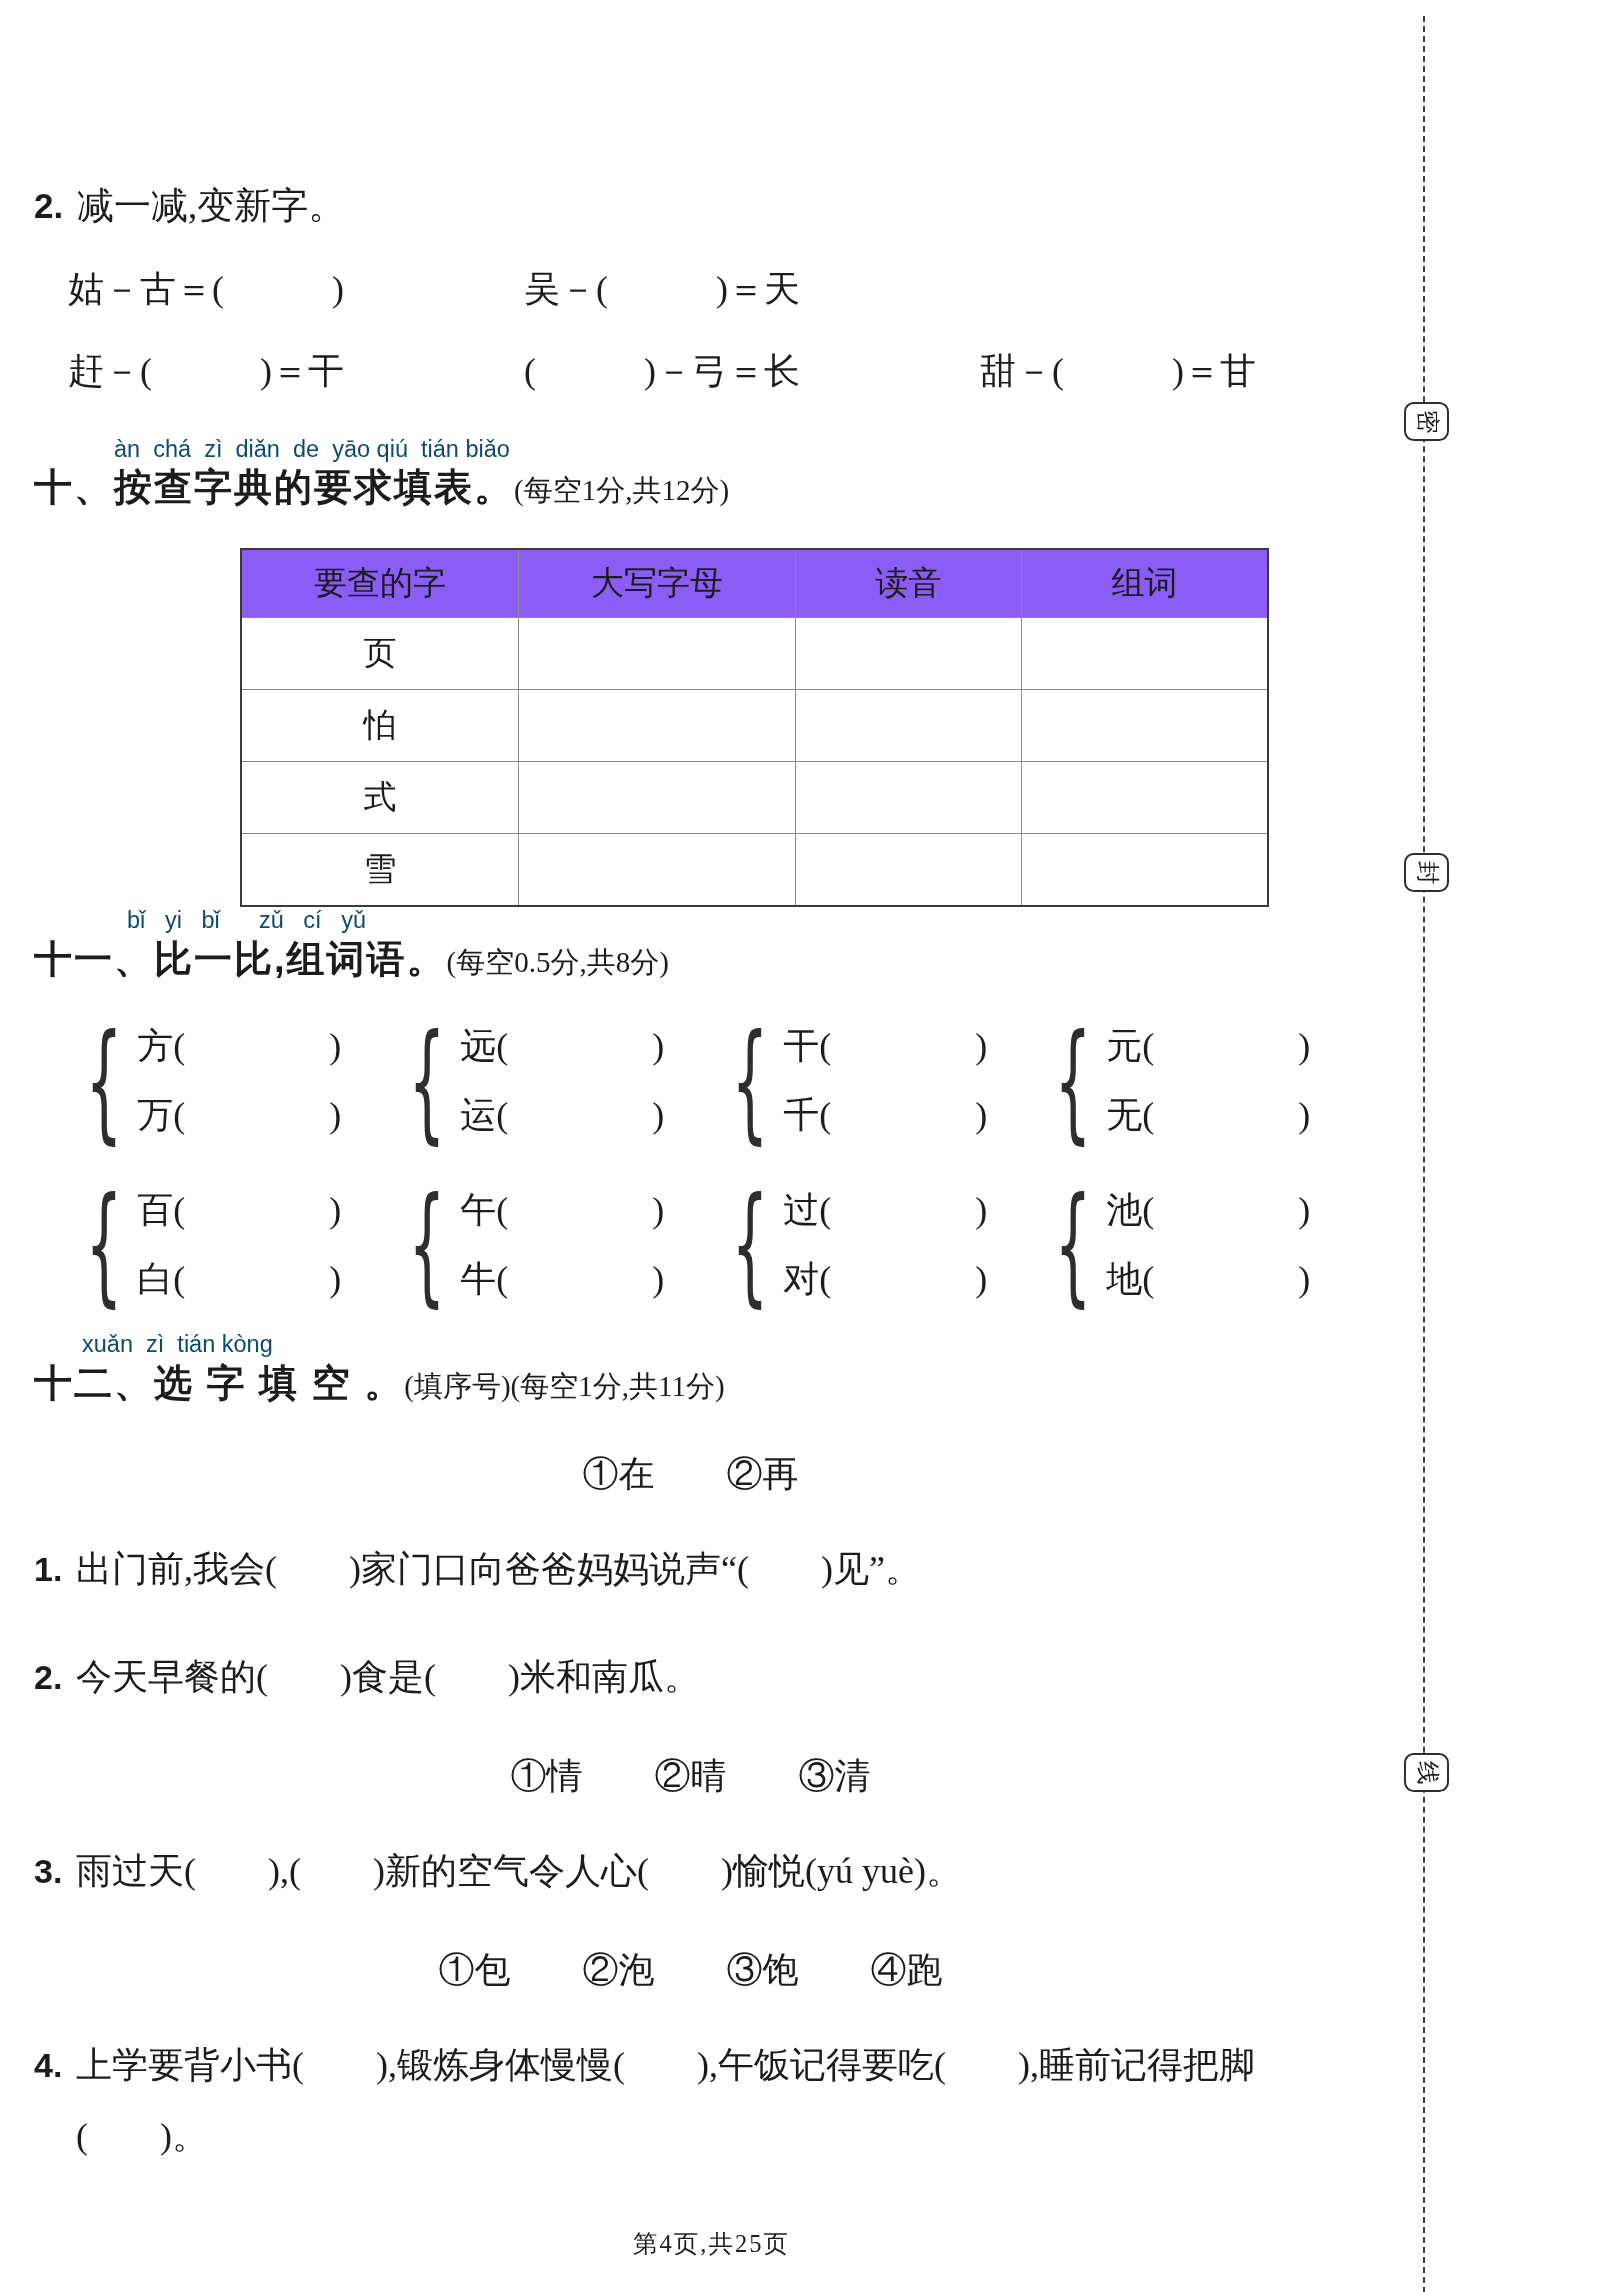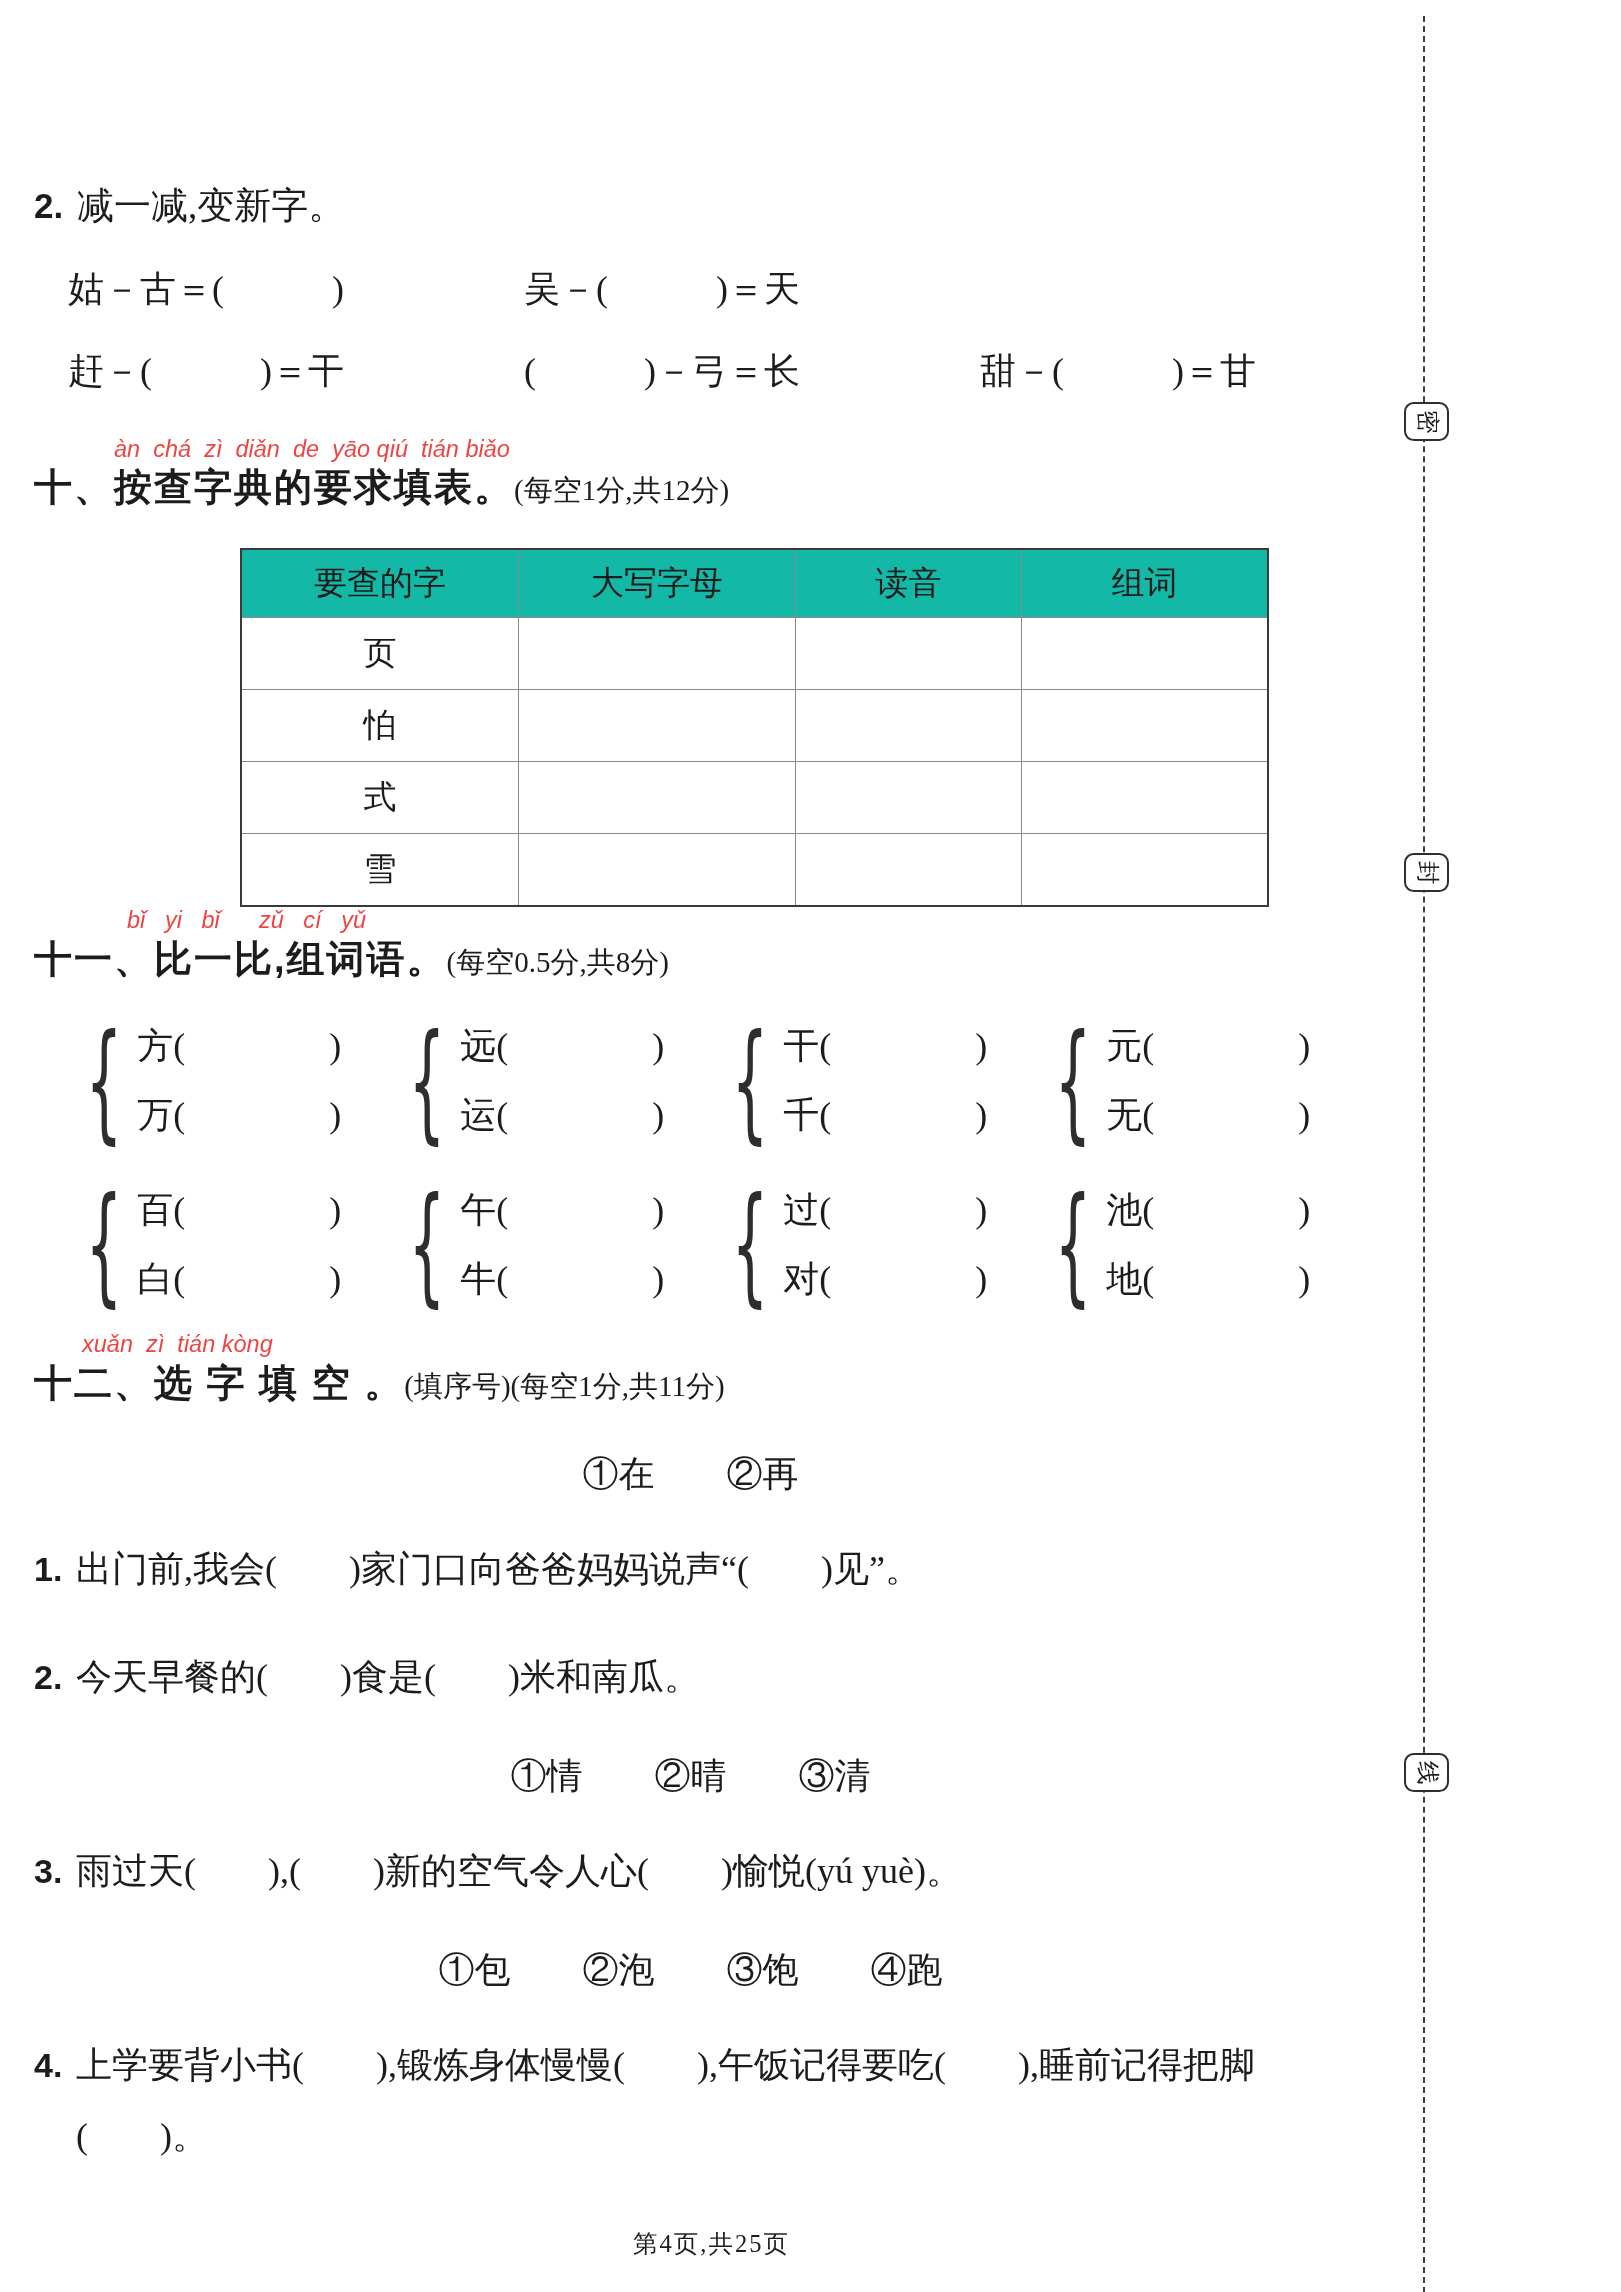--- a/index.html
+++ b/index.html
@@ -10,32 +10,32 @@
   }
   .content{position:absolute;left:34px;top:0;width:1353px;}
   .kai{font-family:"Liberation Serif","DejaVu Serif",serif;}
 
   
   .q2-heading{margin-top:182px;font-size:37px;line-height:47px;}
   .item-num{font-family:"Liberation Sans","DejaVu Sans",sans-serif;font-weight:700;font-size:35px;margin-right:13.7px;}
   .sec-heading{font-size:38px;line-height:49px;}
   .sec-bold{font-family:"Liberation Sans","DejaVu Sans",sans-serif;font-weight:700;letter-spacing:2px;}
   .sec-score{font-size:29px;}
-  .pinyin{font-family:"Liberation Sans","DejaVu Sans",sans-serif;font-size:23.5px;color:#ef4444;white-space:pre;line-height:27.4px;font-style:italic;}
+  .pinyin{font-family:"Liberation Sans","DejaVu Sans",sans-serif;font-size:23.5px;color:#0c4a6e;white-space:pre;line-height:27.4px;}
 
   
   .eq-row{display:flex;margin-left:34px;margin-top:39px;font-size:36px;line-height:43px;}
   .eq-row .eq{width:456px;white-space:pre;}
   .eq-row .eq:last-child{width:auto;}
 
   
   .dict-table{border-collapse:collapse;margin:33px 0 0 206px;table-layout:fixed;width:1029px;
     border:2.9px solid #3a3a3a;}
   .dict-table th,.dict-table td{border:1px solid #8a8a8a;font-weight:normal;}
-  .dict-table th{background:#14b8a6;height:65px;font-size:33px;}
+  .dict-table th{background:#8b5cf6;height:65px;font-size:33px;}
   .dict-table td{height:69px;text-align:center;font-size:33px;}
   .dict-table col.c1{width:27%;}.dict-table col.c2{width:27%;}
   .dict-table col.c3{width:22%;}.dict-table col.c4{width:24%;}
 
   
   .pair-grid{display:flex;margin-left:29px;margin-top:25.5px;}
   .pair-group{width:323px;display:flex;align-items:center;}
   .pair-group:last-child{width:auto;}
   .brace{display:inline-block;font-family:"DejaVu Sans",sans-serif;font-size:129px;
     transform:scaleX(0.45);transform-origin:center;line-height:127px;color:#2e2e2e;margin-right:-7.8px;}

